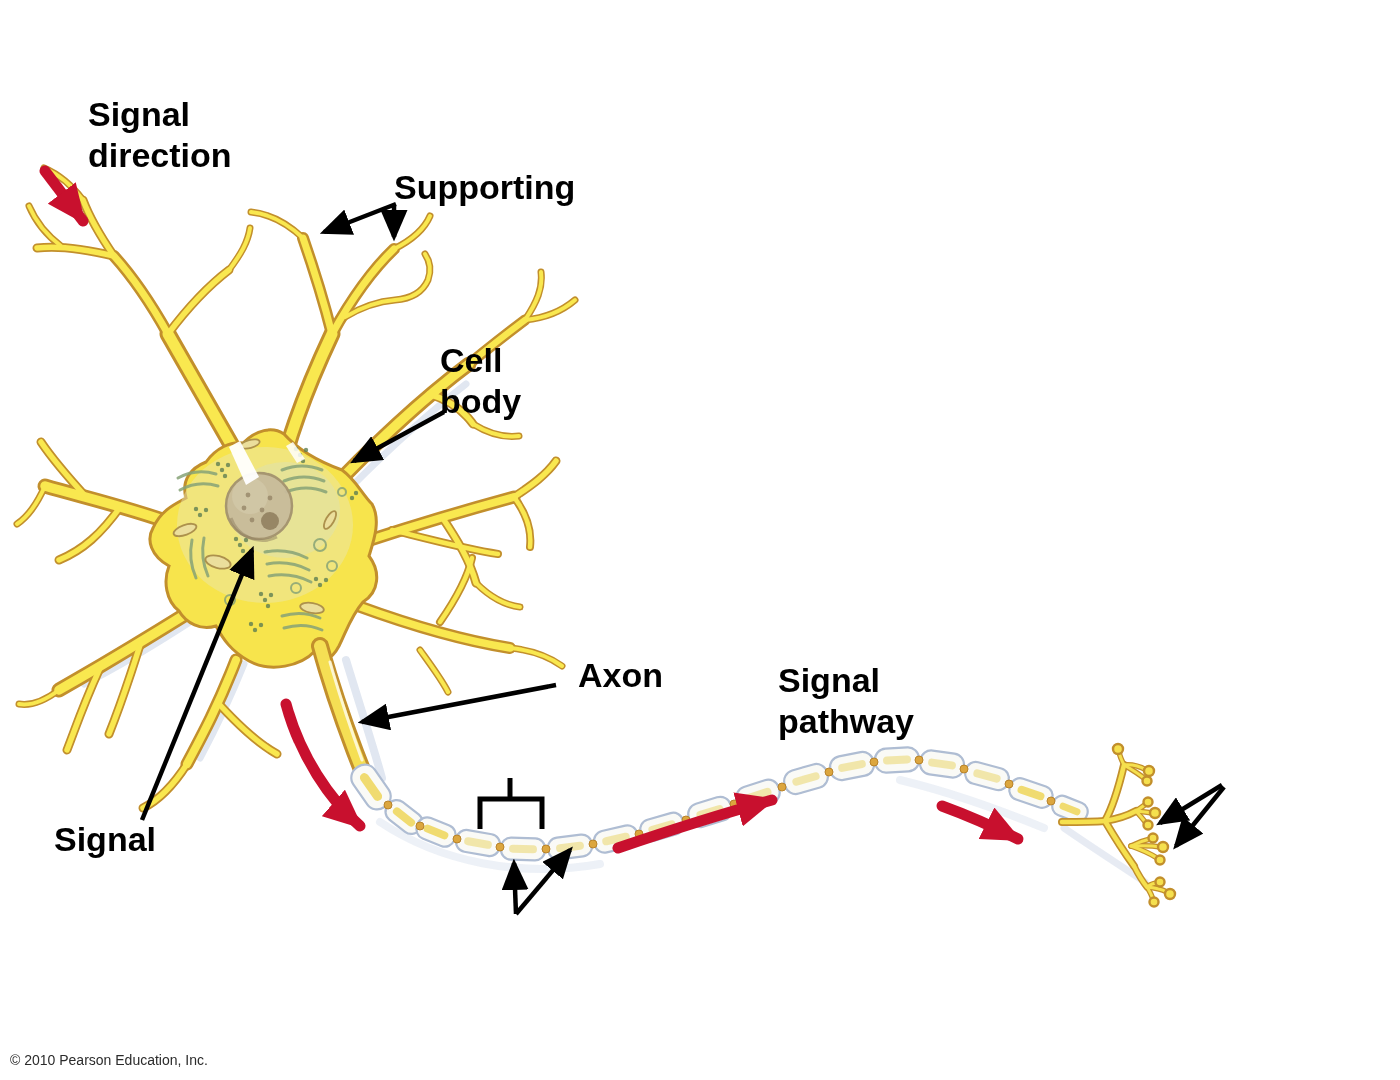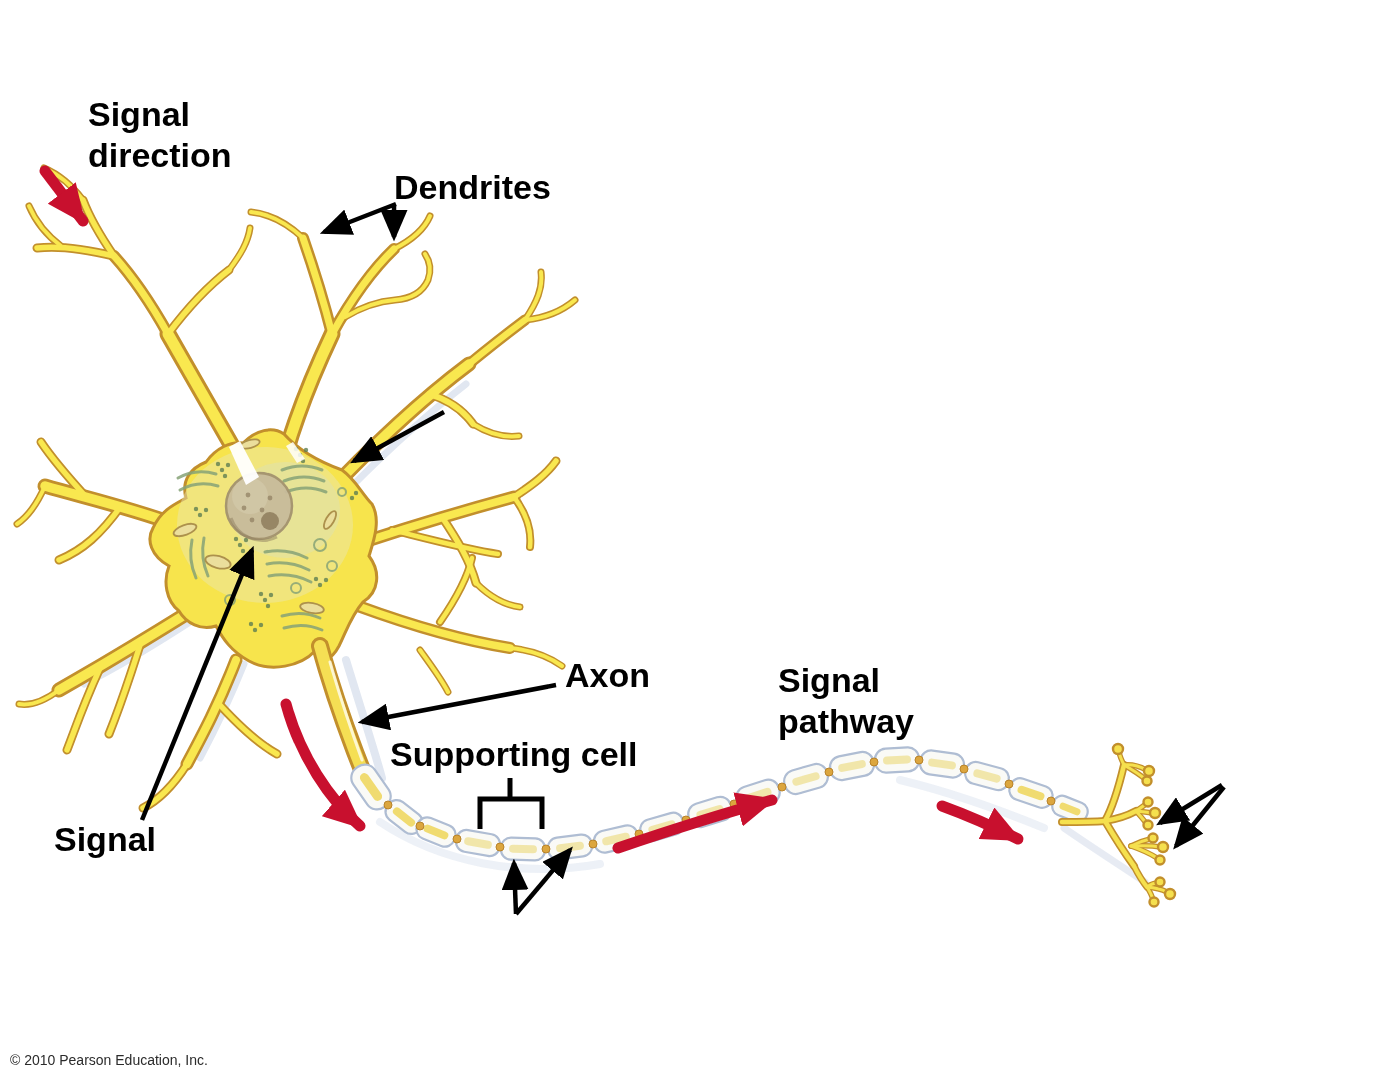--- a/index.html
+++ b/index.html
@@ -477,22 +477,23 @@
     </g>
     <g>
       <path class="blkline" d="M1222,785 L1160,823" marker-end="url(#ab)"></path>
       <path class="blkline" d="M1224,787 L1176,846" marker-end="url(#ab)"></path>
     </g>
   </g>
 </svg>
 
 <div class="lbl" style="left:88px;top:94px">Signal
 direction</div>
-<div class="lbl" style="left:394px;top:167px">Dendrites</div>
-<div class="lbl" style="left:565px;top:655px">Axon</div>
-<div class="lbl" style="left:390px;top:734px">Supporting cell</div>
+<div class="lbl" style="left:394px;top:167px">Supporting</div>
+<div class="lbl" style="left:440px;top:340px">Cell
+body</div>
+<div class="lbl" style="left:578px;top:655px">Axon</div>
 <div class="lbl" style="left:778px;top:660px">Signal
 pathway</div>
 <div class="lbl" style="left:54px;top:819px">Signal</div>
 
 <div class="credit">© 2010 Pearson Education, Inc.</div>
 
 </div>
 
 </body></html>

